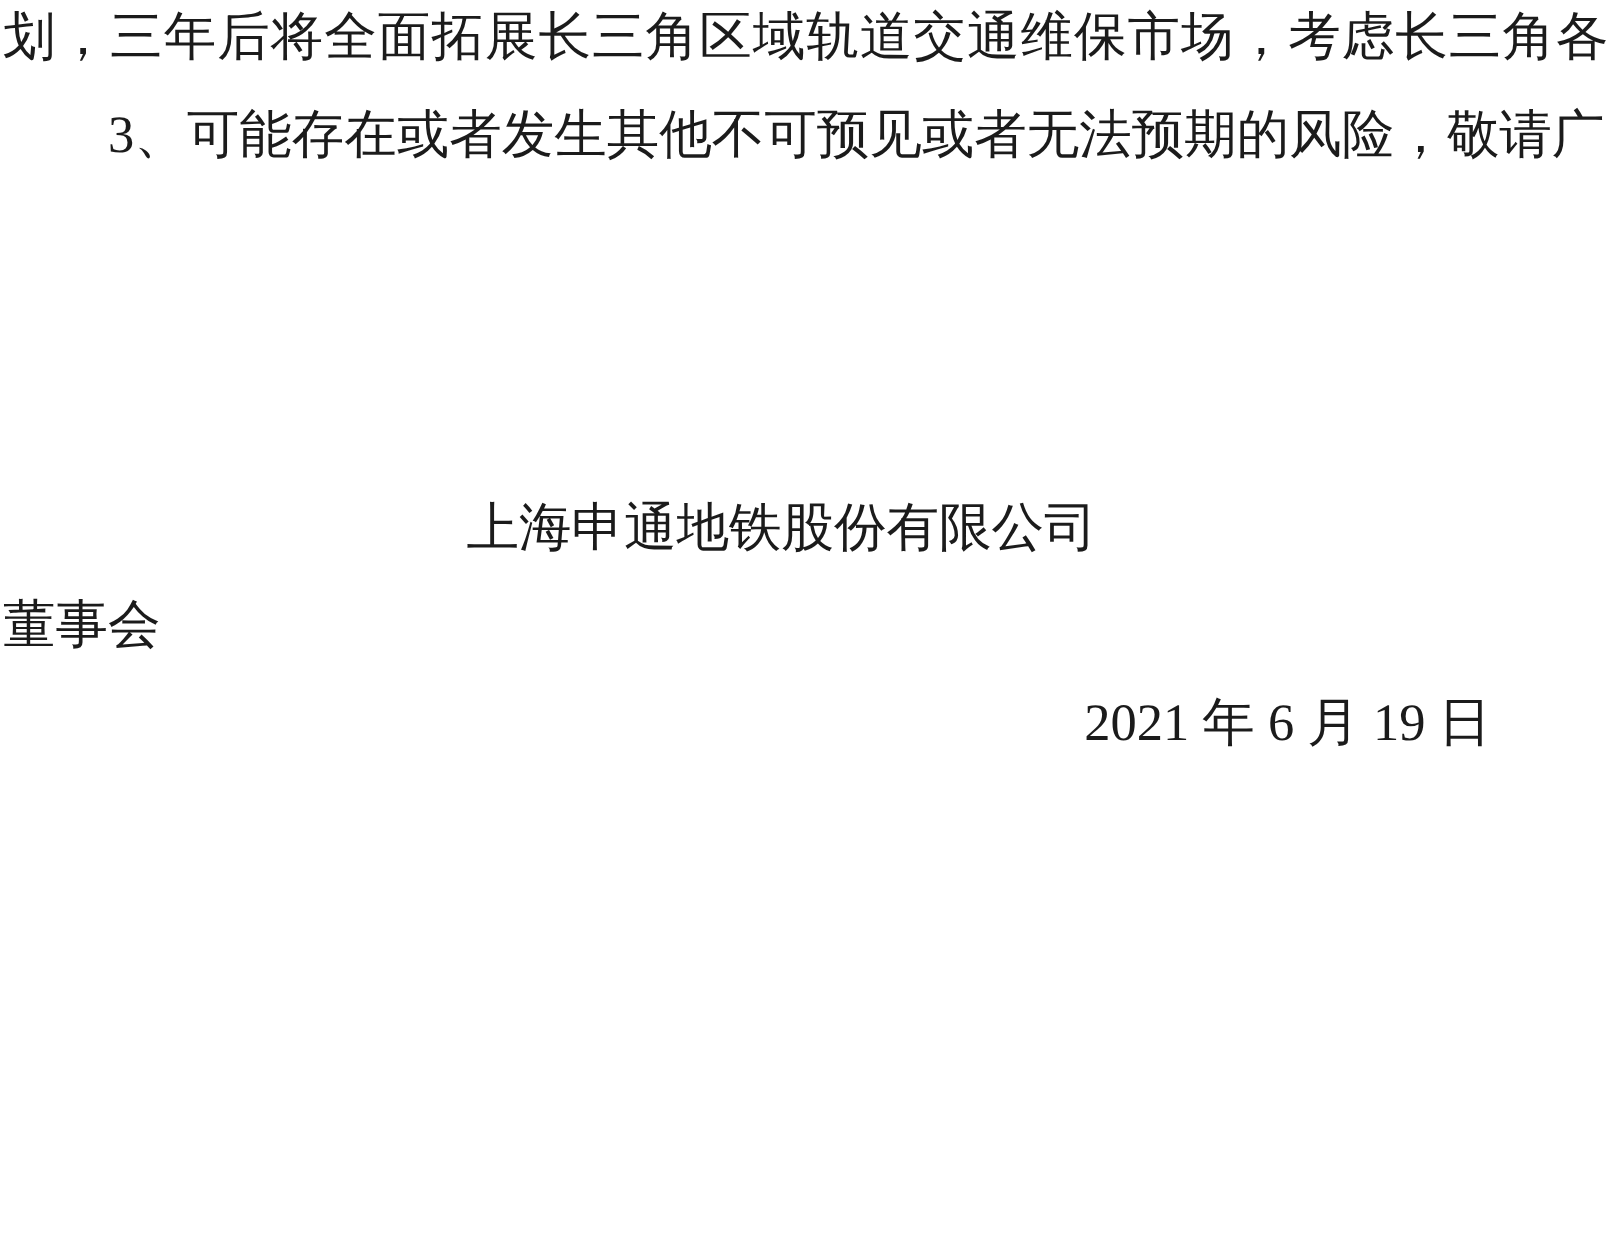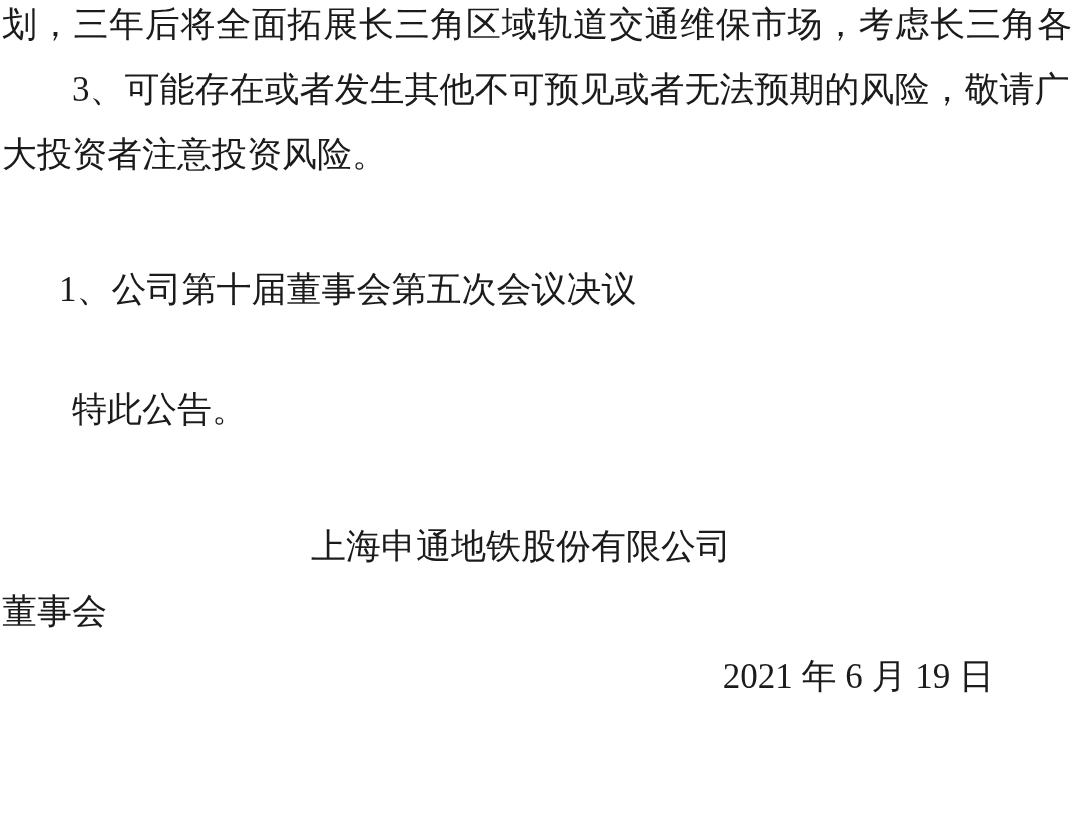--- a/index.html
+++ b/index.html
@@ -43,30 +43,27 @@
 </head>
 <body>
 
 <div class="page">
 
   <p class="line first-line stretch">划，三年后将全面拓展长三角区域轨道交通维保市场，考虑长三角各</p>
 
 
   <p class="line indent-num">3、可能存在或者发生其他不可预见或者无法预期的风险，敬请广</p>
 
-  <p class="line">大投资者注意投资风险。</p>
 
   <div class="spacer-a"></div>
 
 
-  <p class="line indent-item">1、公司第十届董事会第五次会议决议</p>
 
   <div class="spacer-b"></div>
 
-  <p class="line indent-close">特此公告。</p>
 
   <div class="spacer-c"></div>
 
   <p class="line sig-company">上海申通地铁股份有限公司</p>
 
   <p class="line sig-signer">董事会</p>
 
   <p class="line sig-date">2021 年 6 月 19 日</p>
 
 </div>

